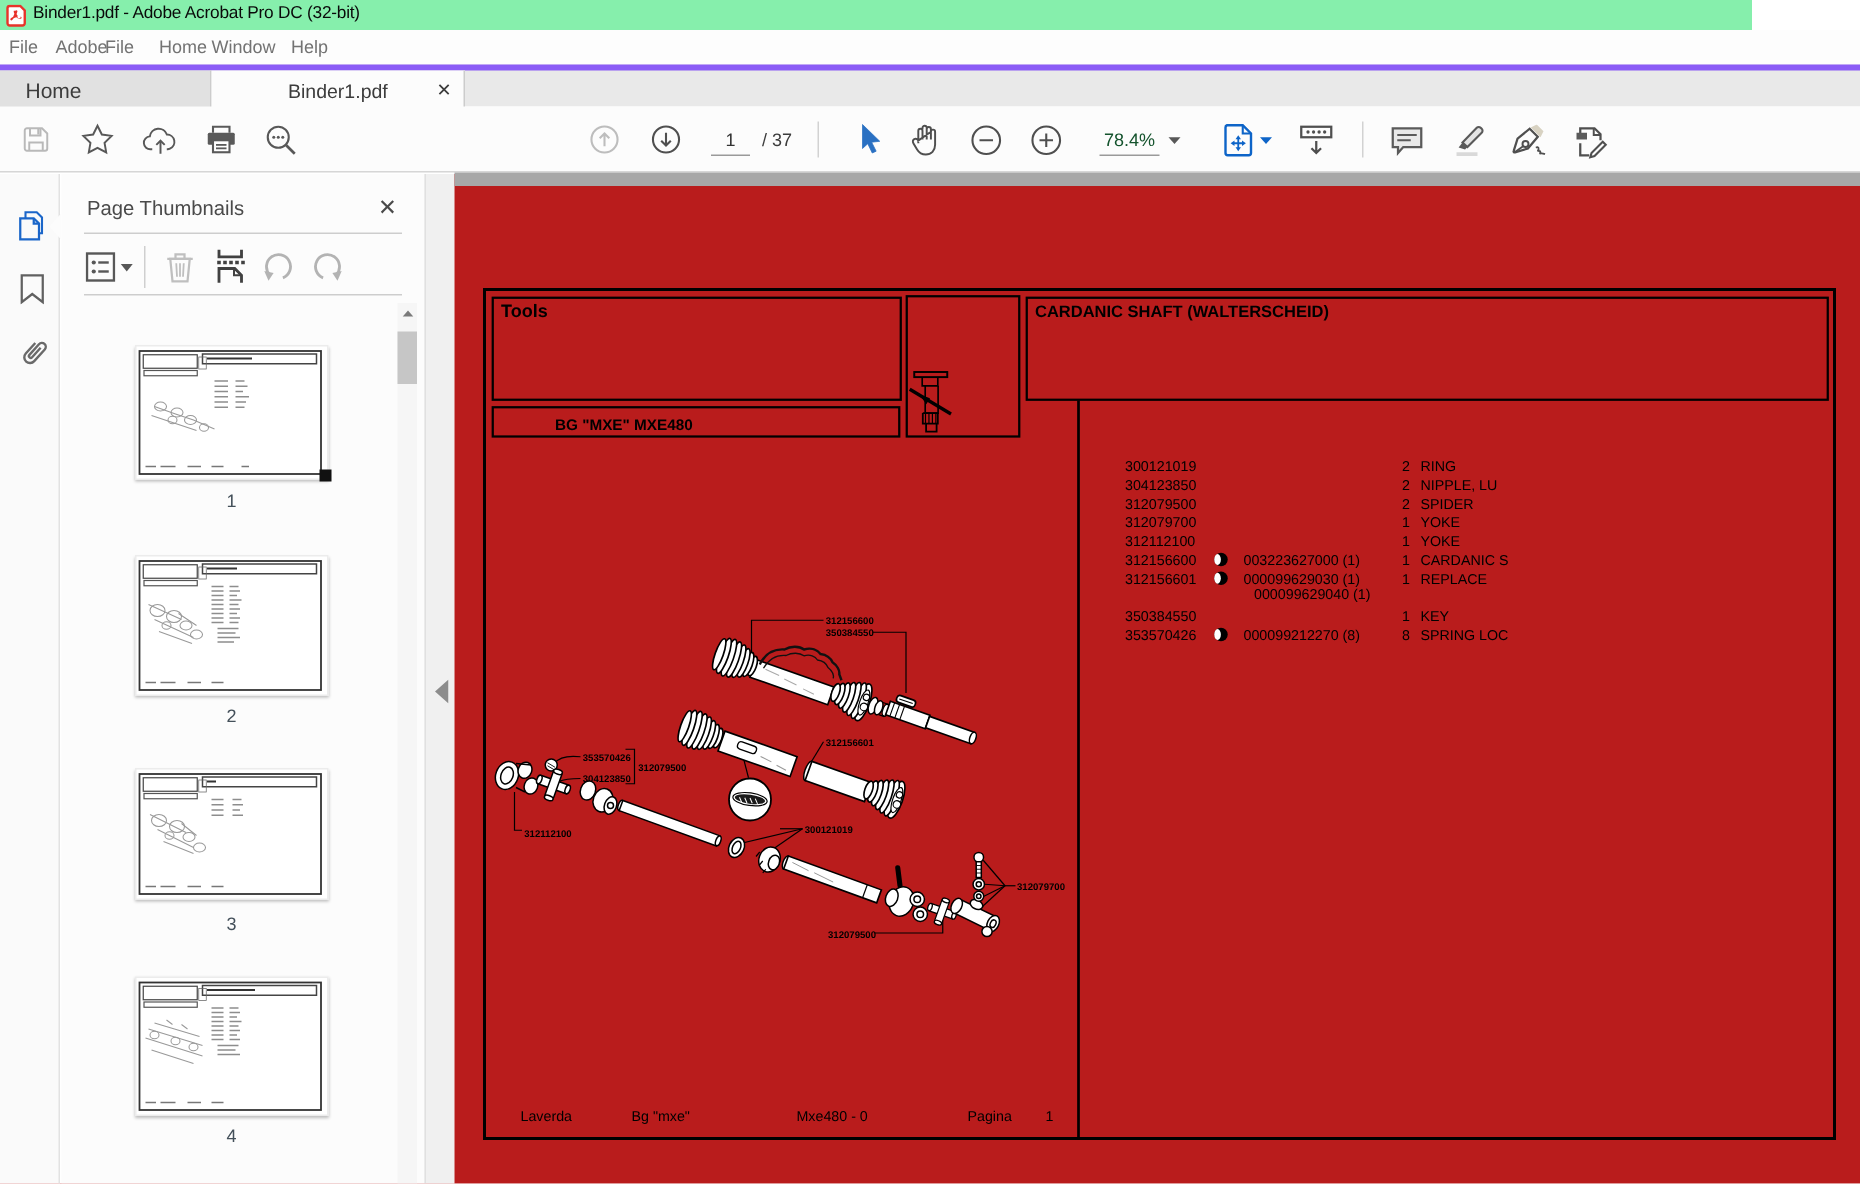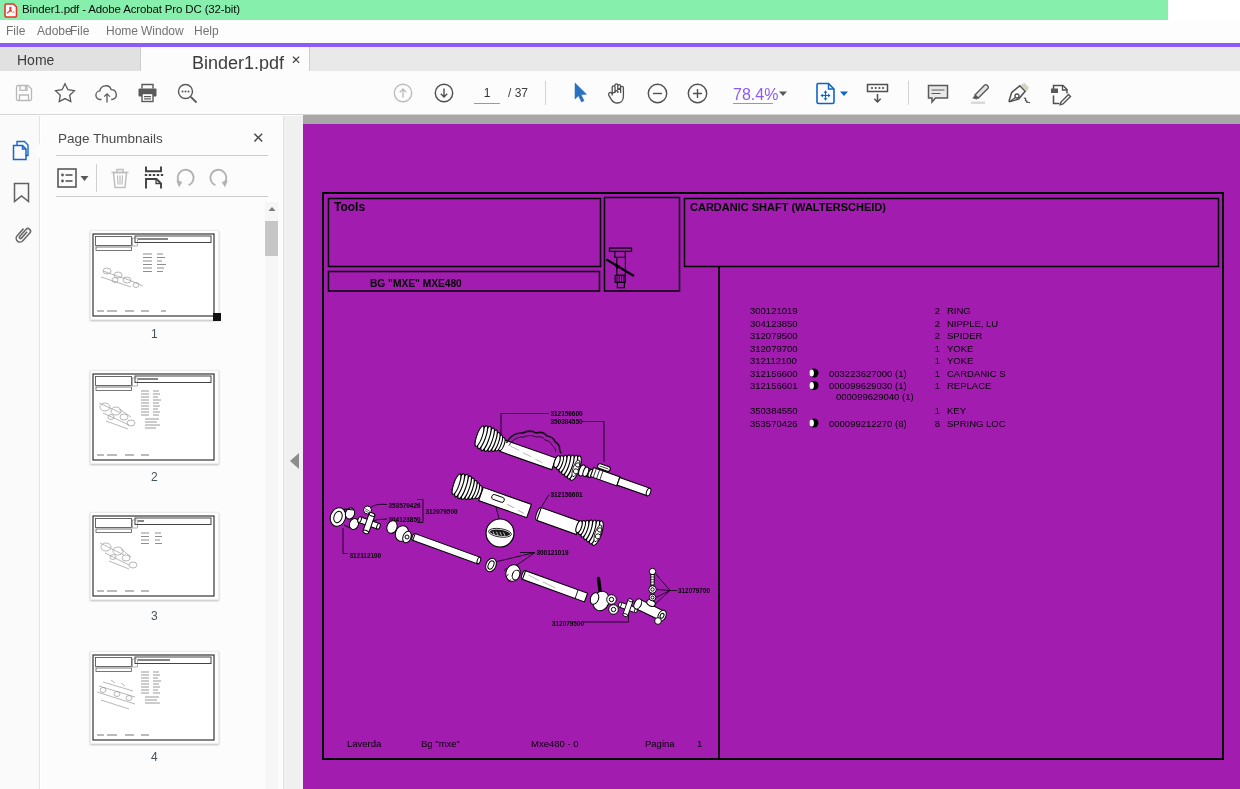--- a/index.html
+++ b/index.html
@@ -11,31 +11,31 @@
 #titlebar { position:absolute; left:0; top:0; width:1168px; height:20px; background:#86efac; }
 #titletext { position:absolute; left:22px; top:3px; font-size:11.5px; letter-spacing:-0.15px; color:#0a0a0a; }
 
 #menubar { position:absolute; left:0; top:20px; width:1240px; height:23px; background:#fdfdfd; }
 #menubar span { position:absolute; top:4px; font-size:12px; color:#737373; }
 
 #tabstrip { position:absolute; left:0; top:43px; width:1240px; height:28px; background:#e9e9e9; border-top:4px solid #8b5cf6;text-decoration:underline; }
 #hometab { position:absolute; left:0; top:0; width:141px; height:28px; background:#e1e1e1; border-right:1px solid #cccccc; }
 #hometab span { position:absolute; left:17px; top:5px; font-size:14px; color:#3c3c3c; }
 #doctab { position:absolute; left:141px; top:0; width:169px; height:29px; background:#fcfcfc; border-right:1px solid #cccccc; }
-#doctab .lbl { position:absolute; left:51px; top:6px; font-size:18px; color:#3c3c3c; }
+#doctab .lbl { position:absolute; left:51px; top:6px; font-size:13px; color:#3c3c3c; }
 #doctab .x { position:absolute; left:150px; top:6px; font-size:12px; color:#3c3c3c; }
 
 #toolbar { position:absolute; left:0; top:71px; width:1240px; height:44px; background:#fcfcfc; border-bottom:1px solid #d6d6d6; }
 .tbsep { position:absolute; top:10px; width:1px; height:24px; background:#d2d2d2; }
 
 #main { position:absolute; left:0; top:116px; width:1155px; height:673px;border-radius:29px; }
 #iconstrip { position:absolute; left:0; top:0; width:40px; height:673px; background:#fafafa; border-right:1px solid #e2e2e2; }
 #panel { position:absolute; left:41px; top:0; width:242px; height:673px; background:#fcfcfc; }
 #gutter { position:absolute; left:283px; top:0; width:20px; height:673px; background:#f0f0f0; border-left:1px solid #e0e0e0; }
-#canvas { position:absolute; left:303px; top:0; width:937px; height:673px; background:#a21caf;text-decoration:underline; }
+#canvas { position:absolute; left:303px; top:0; width:937px; height:673px; background:#b91c1c;text-decoration:underline; }
 #graybar { position:absolute; left:0; top:-1px; width:937px; height:9px; background:#a7a7a7; }
 
 #ptitle { position:absolute; left:17px; top:15px; font-size:13.5px; color:#4a4a4a; }
 #pclose { position:absolute; left:211px; top:13px; font-size:15px; color:#4a4a4a; }
 .pdiv { position:absolute; left:15px; width:212px; height:1px; background:#cdcdcd; }
 
 .thumb { position:absolute; left:49px; width:129px; background:#fff; border:1px solid #ececec; box-shadow:0 1px 2px rgba(0,0,0,0.25); }
 .tlabel { position:absolute; font-size:12px; color:#44505a; }
 </style>
 </head>
@@ -129,21 +129,21 @@
     <svg class="abs" style="left:647px;top:12px" width="21" height="21" viewBox="0 0 21 21" fill="none" stroke="#4f4f4f" stroke-width="1.4">
       <circle cx="10.5" cy="10.5" r="9.2"></circle>
       <path d="M6 10.5h9"></path>
     </svg>
 
     <svg class="abs" style="left:687px;top:12px" width="21" height="21" viewBox="0 0 21 21" fill="none" stroke="#4f4f4f" stroke-width="1.4">
       <circle cx="10.5" cy="10.5" r="9.2"></circle>
       <path d="M6 10.5h9M10.5 6v9"></path>
     </svg>
 
-    <div class="abs" style="left:733px;top:11px;width:40px;height:22px;border-bottom:1px solid #9a9a9a;text-align:center;font-size:16px;color:#8b5cf6;padding-top:4px">78.4%</div>
+    <div class="abs" style="left:733px;top:11px;width:40px;height:22px;border-bottom:1px solid #9a9a9a;text-align:center;font-size:12px;color:#14532d;padding-top:4px">78.4%</div>
     <svg class="abs" style="left:778px;top:19px" width="10" height="8" viewBox="0 0 10 8">
         <path d="M1 1.5l4 4.5 4-4.5z" fill="#585858"></path>
       </svg>
 
     <svg class="abs" style="left:816px;top:11px" width="20" height="23" viewBox="0 0 20 23">
       <path d="M2 1.5h10.5L18 7v13a1.5 1.5 0 0 1-1.5 1.5h-14A1.5 1.5 0 0 1 1 20V3A1.5 1.5 0 0 1 2 1.5z" fill="none" stroke="#0d64c8" stroke-width="1.6"></path>
       <path d="M12.5 1.5V7H18" fill="none" stroke="#0d64c8" stroke-width="1.4"></path>
       <g fill="#0d64c8">
         <path d="M9.5 8.2l1.8 2.6h-3.6z"></path>
         <path d="M9.5 18.8l-1.8-2.6h3.6z"></path>

